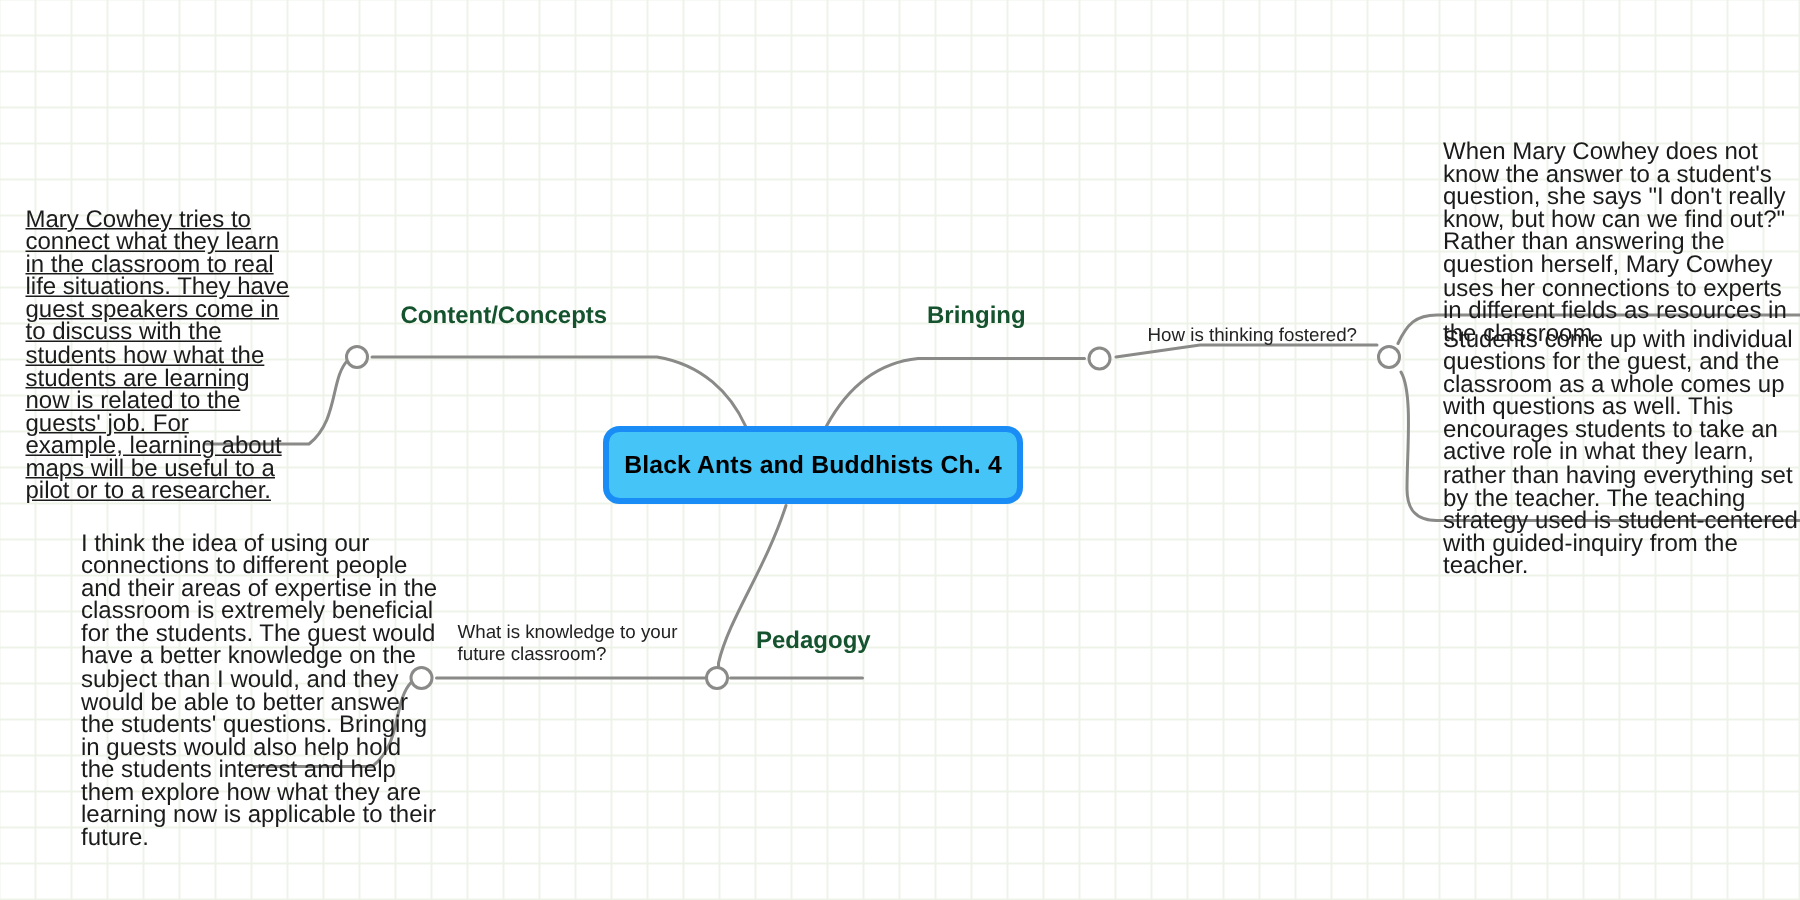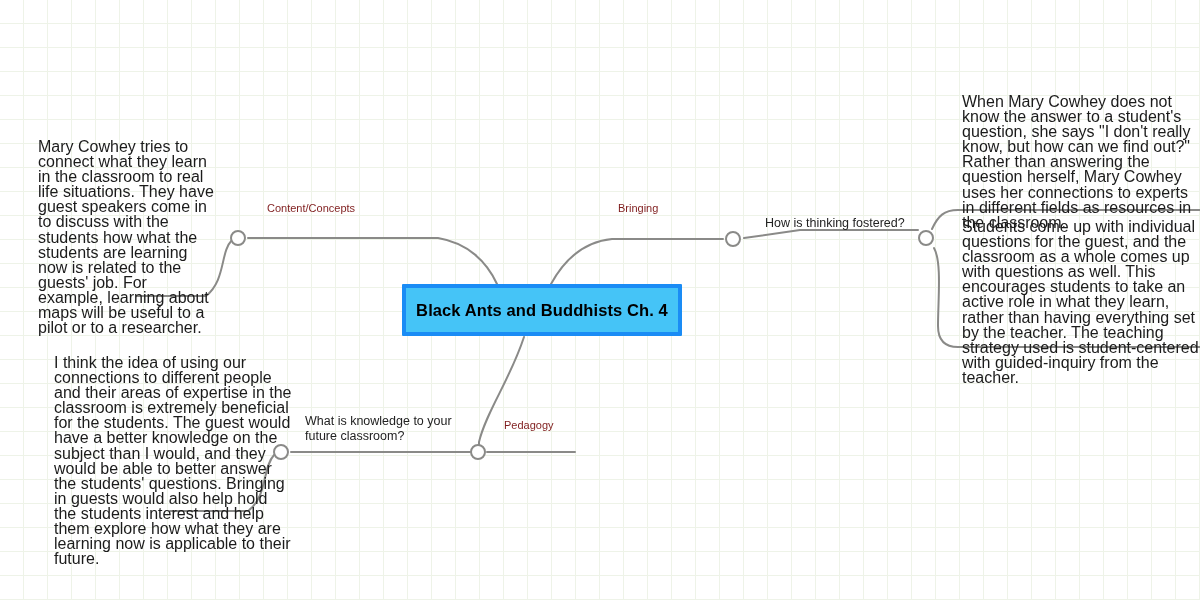--- a/index.html
+++ b/index.html
@@ -21,51 +21,51 @@
   #wires{position:absolute;inset:0;width:1200px;height:600px;pointer-events:none;}
 
   .node{position:absolute;}
 
   
   #central{
     left:402px;top:284px;width:280px;height:52px;
     box-sizing:border-box;
     background:#45c4f7;
     border:4px solid #1a8cf5;
-    border-radius:1px;
+    border-radius:11px;
     display:flex;align-items:center;justify-content:center;
     color:#000;font-size:16.5px;font-weight:bold;
     letter-spacing:.1px;
     z-index:4;
   }
 
   .branch-label{
     position:absolute;
-    color:#7f1d1d;font-weight:normal;font-size:11px;
+    color:#14532d;font-weight:bold;font-size:16px;
     white-space:nowrap;z-index:3;
   }
   .sub-label{
     position:absolute;
     color:#222;font-size:12.5px;font-weight:400;
     line-height:15px;white-space:pre-line;z-index:3;
   }
   .note{
     position:absolute;
     color:#1b1b1b;font-size:16px;line-height:15.1px;
     z-index:3;
   }
 
   #label-content{left:267px;top:202px;}
   #label-pedagogy{left:618px;top:202px;}
   #label-inquiry{left:504px;top:419px;}
 
   #sub-thinking{left:765px;top:216px;}
   #sub-applicable{left:305px;top:414px;width:180px;}
 
-  #note-mary{left:38px;top:139px;width:178px;}
+  #note-mary{left:17px;top:139px;width:178px;text-decoration:underline;}
   #note-ithink{left:10px;top:355px;width:240px;margin-left:44px;}
   #note-when{left:962px;top:94px;width:238px;}
   #note-students{left:962px;top:219px;width:238px;}
 </style>
 </head>
 <body>
 
 <div id="canvas"></div>
 
 <svg id="wires" viewBox="0 0 1200 600">

